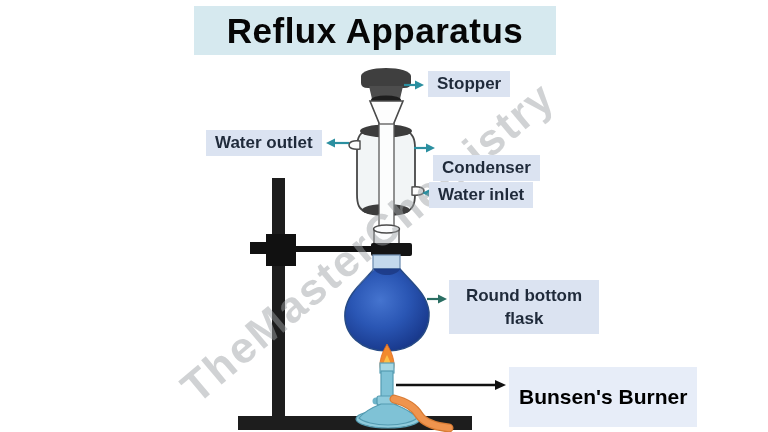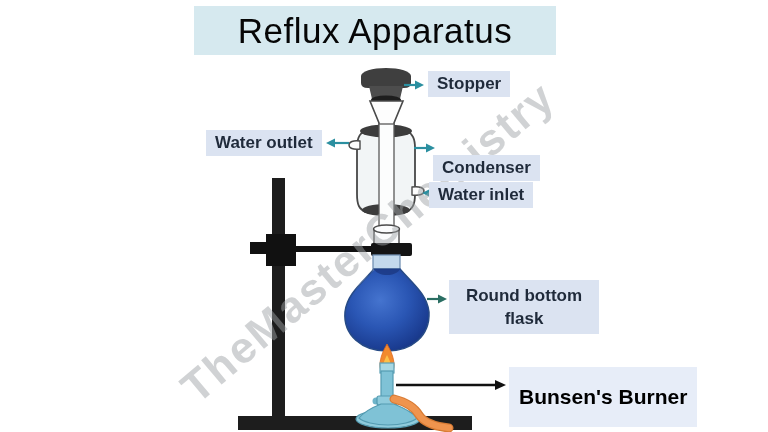--- a/index.html
+++ b/index.html
@@ -12,21 +12,21 @@
   .watermark{
     position:absolute;left:368px;top:242px;white-space:nowrap;
     transform:translate(-50%,-50%) rotate(-40deg);
     font-size:44px;font-weight:700;letter-spacing:2px;
     color:#9fa3a6;opacity:.48;pointer-events:none;
   }
   .title{
     position:absolute;left:194px;top:6px;width:362px;height:49px;
     background:#d6e9ef;color:#060606;
     display:flex;align-items:center;justify-content:center;
-    font-size:35px;font-weight:400;letter-spacing:.5px;
+    font-size:35px;font-weight:700;letter-spacing:.5px;
   }
   .lbl{
     position:absolute;background:#dbe3f1;color:#1f2a3a;
     font-size:17px;font-weight:700;line-height:20px;
     padding:3px 9px;white-space:nowrap;
   }
   .lbl.stopper{left:428px;top:71px;}
   .lbl.water-outlet{left:206px;top:130px;}
   .lbl.condenser{left:433px;top:135px;margin-top:20px;}
   .lbl.water-inlet{left:429px;top:182px;}

